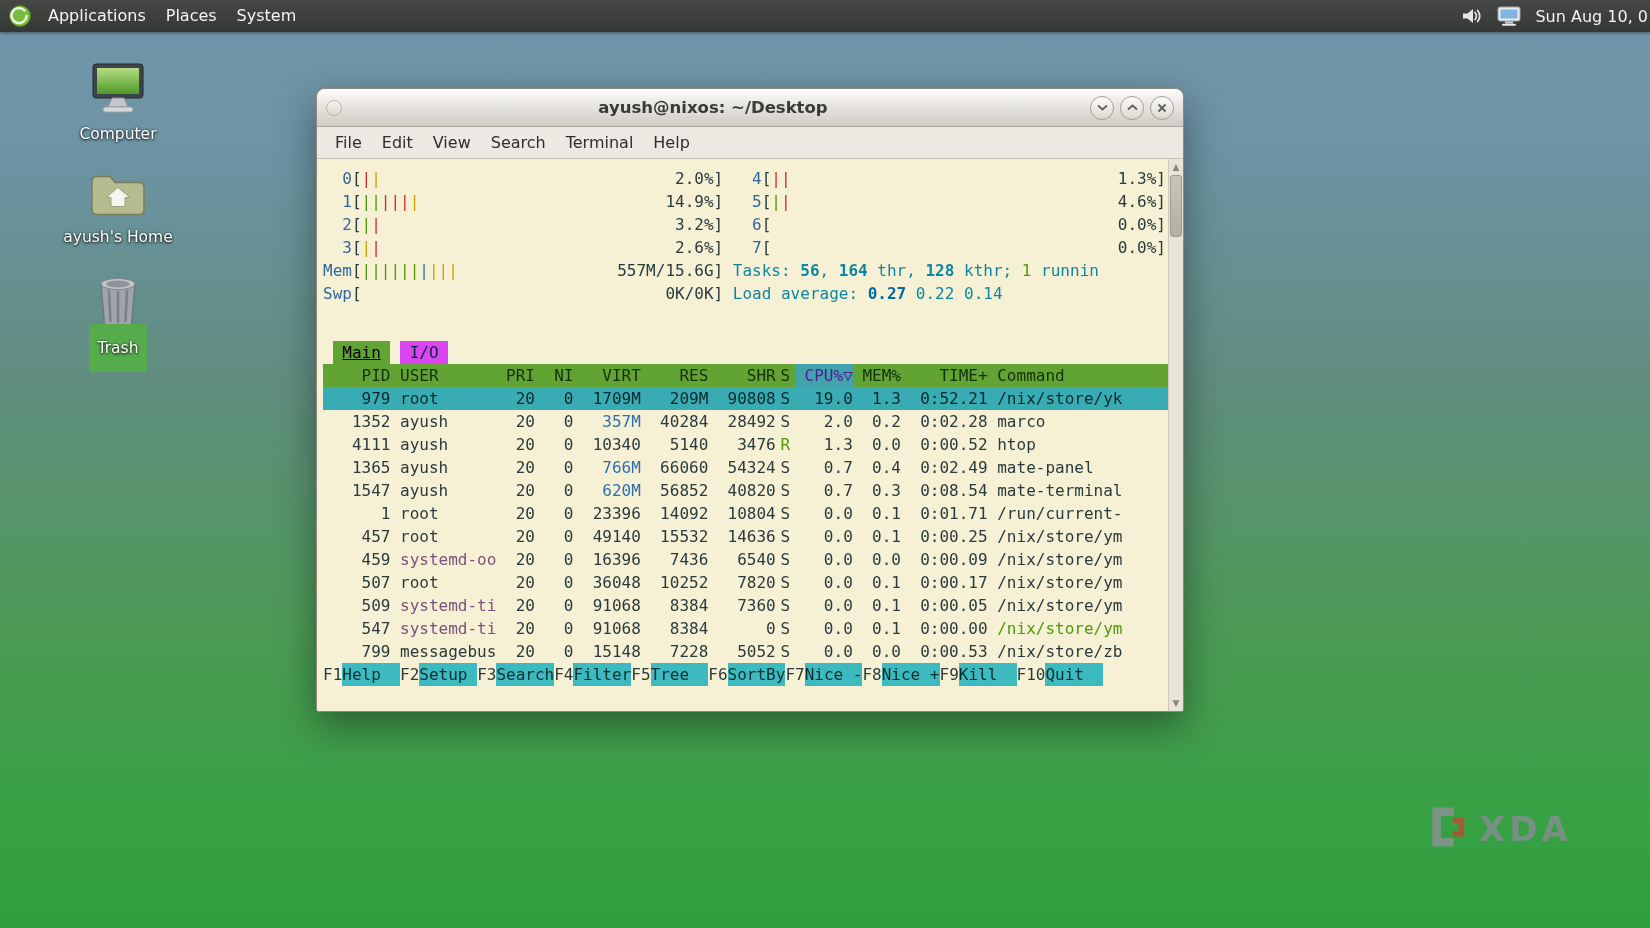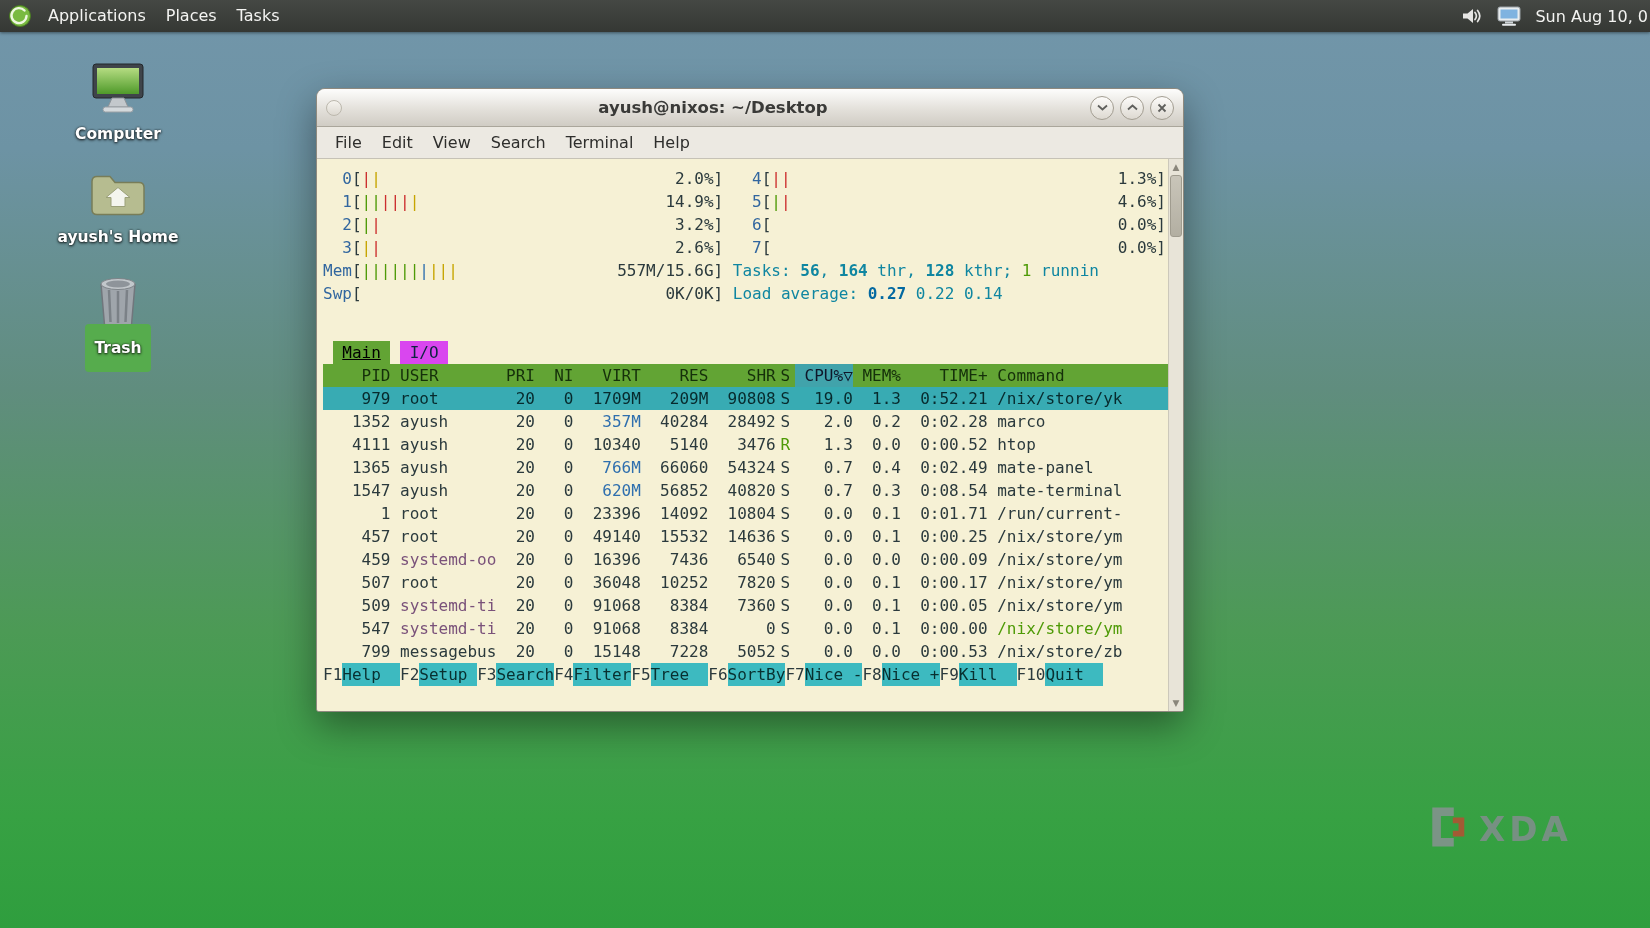--- a/index.html
+++ b/index.html
@@ -12,21 +12,21 @@
   .panel{position:absolute;inset:0 0 auto 0;height:32px;background:linear-gradient(#454844,#353834);
     display:flex;align-items:center;color:#f4f4f2;font-size:16px;z-index:40;
     box-shadow:0 1px 3px rgba(0,0,0,.45);padding:0 2px 0 6px;}
   .panel-logo{display:flex;margin:0 6px 0 2px;}
   .pmenu{padding:0 10px;line-height:32px;cursor:default;}
   .pspacer{flex:1}
   .ptray-icon{display:flex;margin:0 7px;}
   .pclock{margin-left:6px;white-space:nowrap;}
 
   
-  .desktop-icons{position:absolute;left:56px;top:62px;width:124px;display:flex;flex-direction:column;align-items:center;font-weight:bold;}
+  .desktop-icons{position:absolute;left:56px;top:62px;width:124px;display:flex;flex-direction:column;align-items:center;}
   .dicon{display:flex;flex-direction:column;align-items:center;margin-bottom:28px;cursor:default;}
   .dicon.trash{margin-bottom:0}
   .icon-label{margin-top:5px;color:#fff;font-size:15.5px;text-align:center;line-height:1.25;
     text-shadow:0 1px 3px rgba(0,0,0,.9),0 0 2px rgba(0,0,0,.6);}
   .label-pill{background:#56ac4d;border-radius:4px;padding:15px 9px;text-align:right;}
 
   
   .watermark{position:absolute;left:1428px;top:806px;display:flex;align-items:center;gap:9px;opacity:.8;}
   .xda-text{font-size:34px;font-weight:bold;color:#878d92;letter-spacing:4px;line-height:1;}
 
@@ -71,21 +71,21 @@
   .tab-io{background:#d946ef;color:#0c2340;}
 
   .prow{display:grid;grid-template-columns:7ch 11ch 4ch 4ch 7ch 7ch 7ch 2ch 6ch 5ch 9ch minmax(0,1fr);
     white-space:pre;height:23px;}
   .prow>span{overflow:hidden;}
   .col-pid,.col-pri,.col-ni,.col-virt,.col-res,.col-shr,.col-cpu,.col-mem,.col-time{text-align:right;}
   .col-user{padding-left:1ch;}
   .col-s{text-align:center;}
   .col-cmd{padding-left:1ch;}
   .phead{background:#62a434;color:#15300a;}
-  .phead .sortcol{background:#41a3ab;color:#0f172a;}
+  .phead .sortcol{background:#41a3ab;color:#4c1d95;}
   .prow.selected{background:#38abb3;}
   .prow.selected>span{color:#072a2d;}
 
   .fbar{display:flex;white-space:pre;height:23px;}
   .fitem{display:flex;}
   .fkey{color:#2b3a3d;}
   .flabel{display:inline-block;min-width:6ch;background:#3dbac0;color:#083030;}
 
   .c-red{color:#cc2e2e}.c-green{color:#4e9a06}.c-yellow{color:#c7a500}.c-blue{color:#2f6fae}
   .c-cyan{color:#0f86a1}.c-cyanb{color:#0f86a1;font-weight:bold}
@@ -98,21 +98,21 @@
 
 <div class="panel">
   <span class="panel-logo">
     <svg width="24" height="24" viewBox="0 0 24 24">
       <circle cx="12" cy="12" r="10.5" fill="#79ba41" stroke="#4a7d22"></circle>
       <path d="M16.5 6.5 A7.5 7.5 0 1 0 18.5 12" fill="none" stroke="#eef7e0" stroke-width="2.4" stroke-linecap="round"></path>
     </svg>
   </span>
   <span class="pmenu">Applications</span>
   <span class="pmenu">Places</span>
-  <span class="pmenu">Tasks</span>
+  <span class="pmenu">System</span>
   <span class="pspacer"></span>
   <span class="ptray-icon">
     <svg width="21" height="20" viewBox="0 0 21 20">
       <path d="M2 7.5 h4.5 L12 3 v14 L6.5 12.5 H2 z" fill="#e6e6e4"></path>
       <path d="M14 6.5 q2.8 3.5 0 7 M16.6 4.5 q4.4 5.5 0 11" stroke="#e6e6e4" stroke-width="1.7" fill="none" stroke-linecap="round"></path>
     </svg>
   </span>
   <span class="ptray-icon">
     <svg width="26" height="22" viewBox="0 0 26 22">
       <rect x="2" y="2" width="22" height="14" rx="2" fill="#e9edef" stroke="#9aa1a6"></rect>

